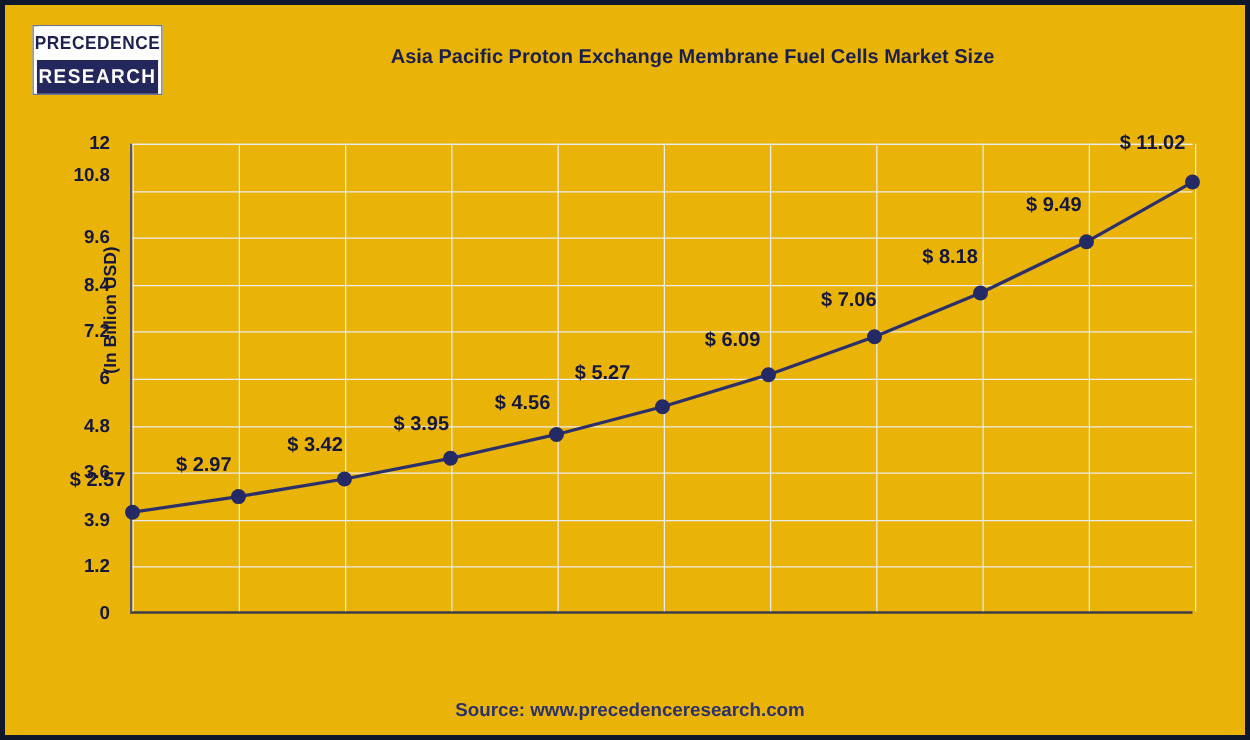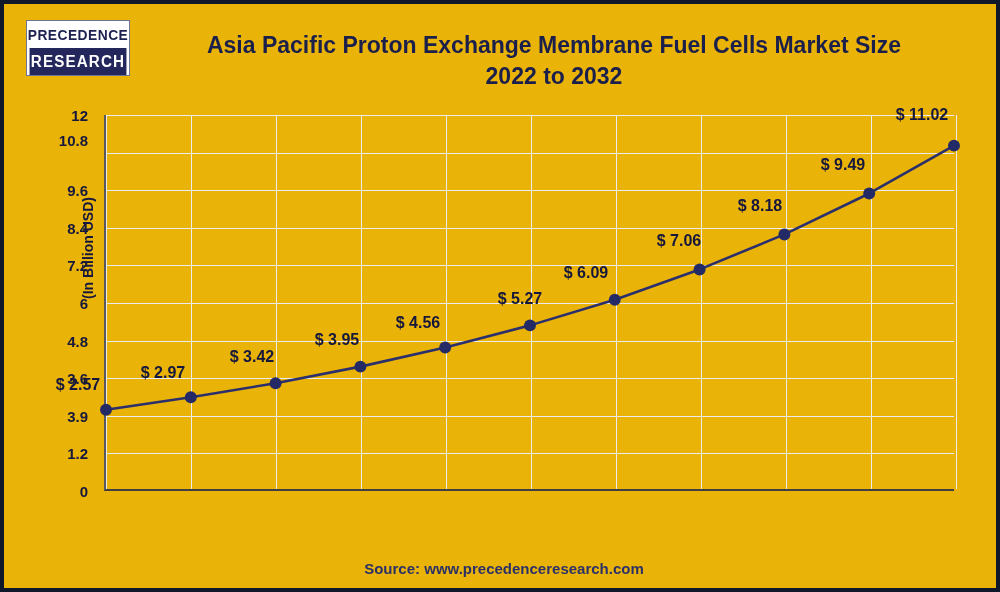--- a/index.html
+++ b/index.html
@@ -59,21 +59,21 @@
   }
 
   
   #title {
     position: absolute;
     left: 150px;
     top: 26px;
     width: 800px;
     text-align: center;
     color: #1b1f4b;
-    font-size: 23px;
+    font-size: 16px;
     font-weight: bold;
     line-height: 31px;
   }
   #title .line2 { display: block; }
 
   
   #plot-wrap {
     position: absolute;
     left: 100px;
     top: 111px;
@@ -192,21 +192,20 @@
 
 <div id="chart-card">
 
   <div id="logo">
     <div id="logo-top">PRECEDENCE</div>
     <div id="logo-bot">RESEARCH</div>
   </div>
 
   <div id="title">
     <span>Asia Pacific Proton Exchange Membrane Fuel Cells Market Size</span>
-    <span class="line2">2022 to 2032</span>
   </div>
 
   <div id="yaxis-title">(In Billion USD)</div>
 
   <div id="ytick-holder">
       <div class="ytick" style="top: 376px; color: rgb(21, 23, 61);">0</div>
       <div class="ytick" style="top: 338.4px; color: rgb(21, 23, 61);">1.2</div>
       <div class="ytick" style="top: 300.8px; color: rgb(21, 23, 61);">3.9</div>
       <div class="ytick" style="top: 263.2px; color: rgb(21, 23, 61);">3.6</div>
       <div class="ytick" style="top: 225.6px; color: rgb(21, 23, 61);">4.8</div>
@@ -259,21 +258,21 @@
           <circle cx="680.00" cy="119.69" r="6" fill="#232a66"></circle>
           <circle cx="765.00" cy="78.65" r="6" fill="#232a66"></circle>
           <circle cx="850.00" cy="30.71" r="6" fill="#232a66"></circle>
         </svg>
       <div id="pt-labels">
           <div class="pt-label" style="left: -28px; top: 279.473px; color: rgb(21, 23, 61);">$ 2.57</div>
           <div class="pt-label" style="left: 57px; top: 266.94px; color: rgb(21, 23, 61);">$ 2.97</div>
           <div class="pt-label" style="left: 146px; top: 250.84px; color: rgb(21, 23, 61);">$ 3.42</div>
           <div class="pt-label" style="left: 231px; top: 234.233px; color: rgb(21, 23, 61);">$ 3.95</div>
           <div class="pt-label" style="left: 312px; top: 217.12px; color: rgb(21, 23, 61);">$ 4.56</div>
-          <div class="pt-label" style="left: 414px; top: 192.873px; color: rgb(21, 23, 61);">$ 5.27</div>
+          <div class="pt-label" style="left: 376px; top: 192.873px; color: rgb(21, 23, 61);">$ 5.27</div>
           <div class="pt-label" style="left: 480px; top: 167.18px; color: rgb(21, 23, 61);">$ 6.09</div>
           <div class="pt-label" style="left: 573px; top: 134.787px; color: rgb(21, 23, 61);">$ 7.06</div>
           <div class="pt-label" style="left: 654px; top: 99.6933px; color: rgb(21, 23, 61);">$ 8.18</div>
           <div class="pt-label" style="left: 737px; top: 58.6467px; color: rgb(21, 23, 61);">$ 9.49</div>
           <div class="pt-label" style="left: 816px; top: 8.70667px; color: rgb(21, 23, 61);">$ 11.02</div>
         </div>
     </div>
   </div>
 
 

